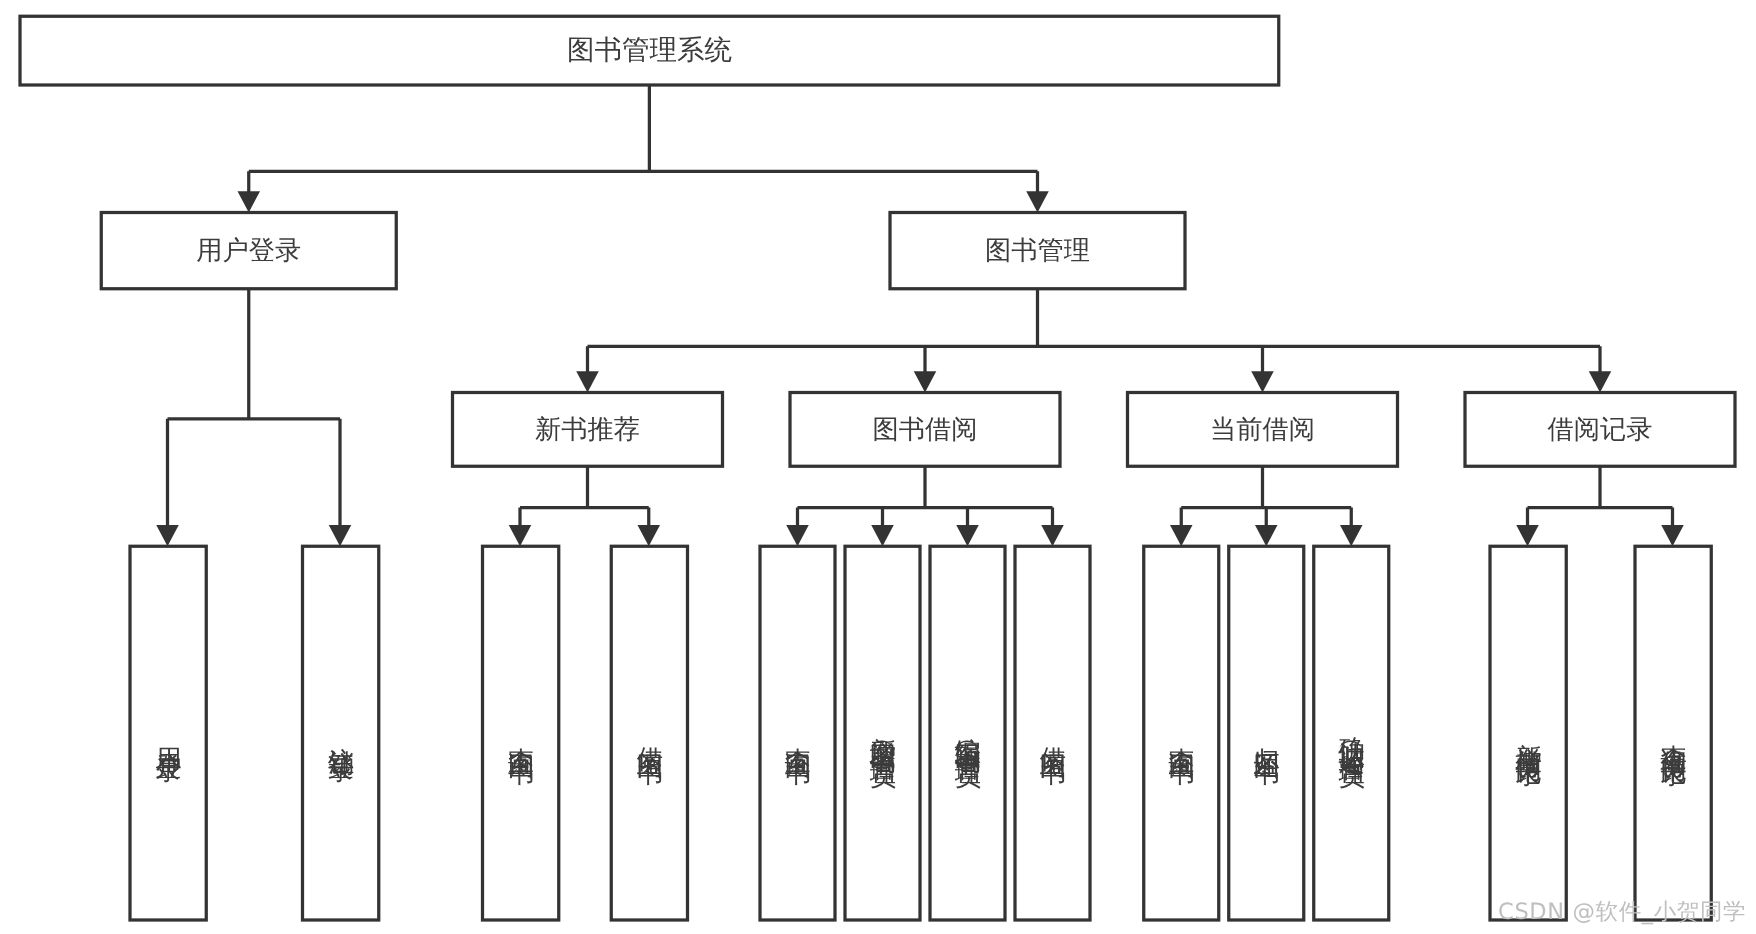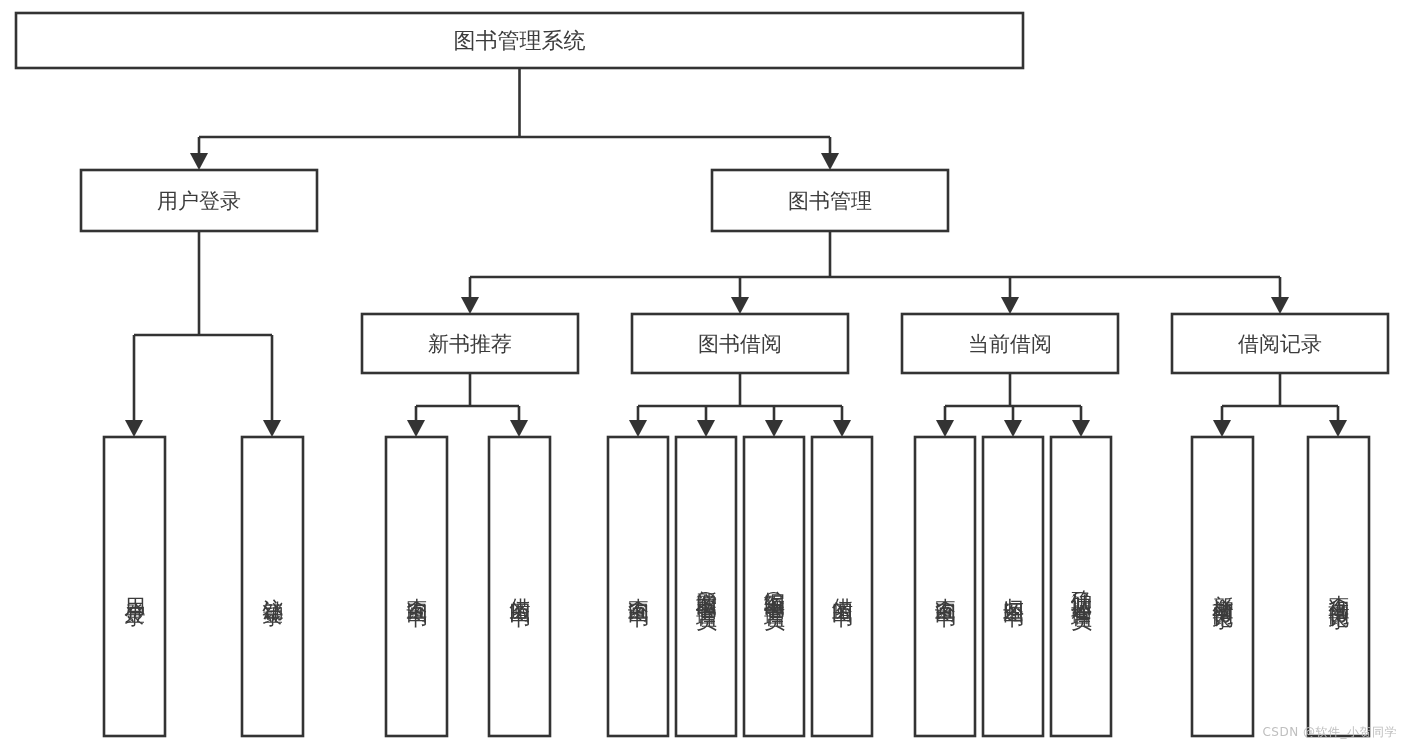--- a/index.html
+++ b/index.html
@@ -72,21 +72,21 @@
     letter-spacing: 3px;
     color: #3c3c3c;
     white-space: nowrap;
     text-align: center;
   }
   #watermark {
     position: absolute;
     right: 8px;
     bottom: 6px;
     font-family: "DejaVu Sans", "Liberation Sans", sans-serif;
-    font-size: 12px;
+    font-size: 18px;
     color: #bfbfbf;
     white-space: nowrap;
     letter-spacing: 0.5px;
   }
 </style>
 </head>
 <body>
 
 <div id="diagram-root">
 

